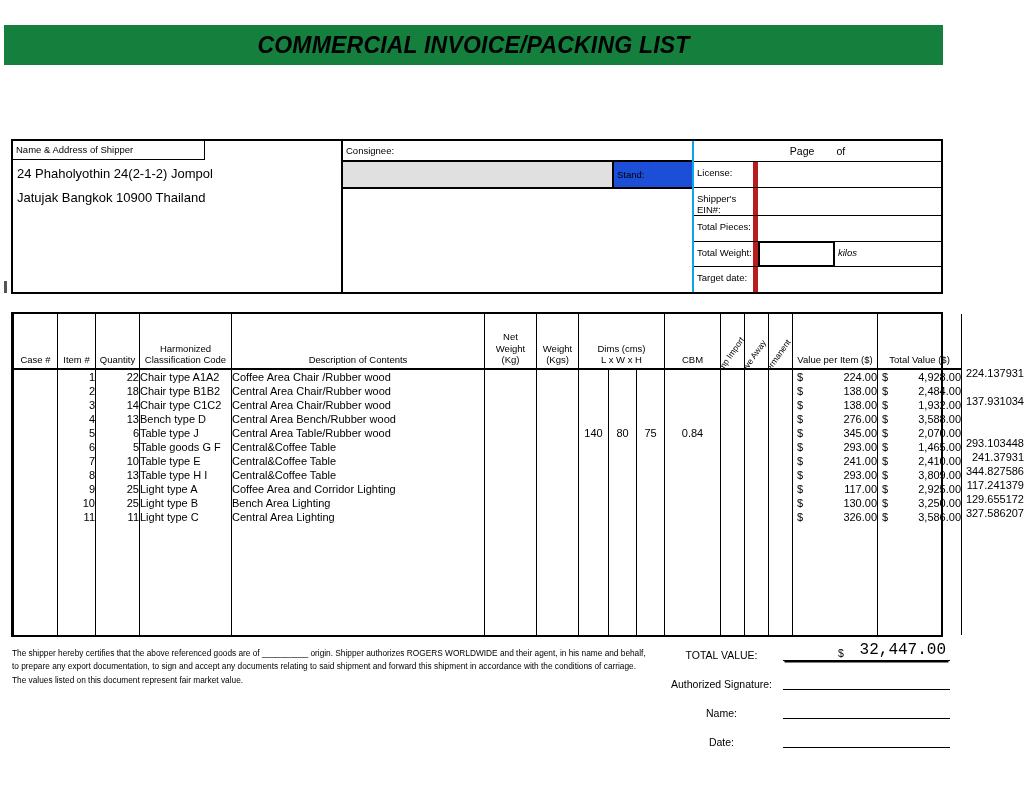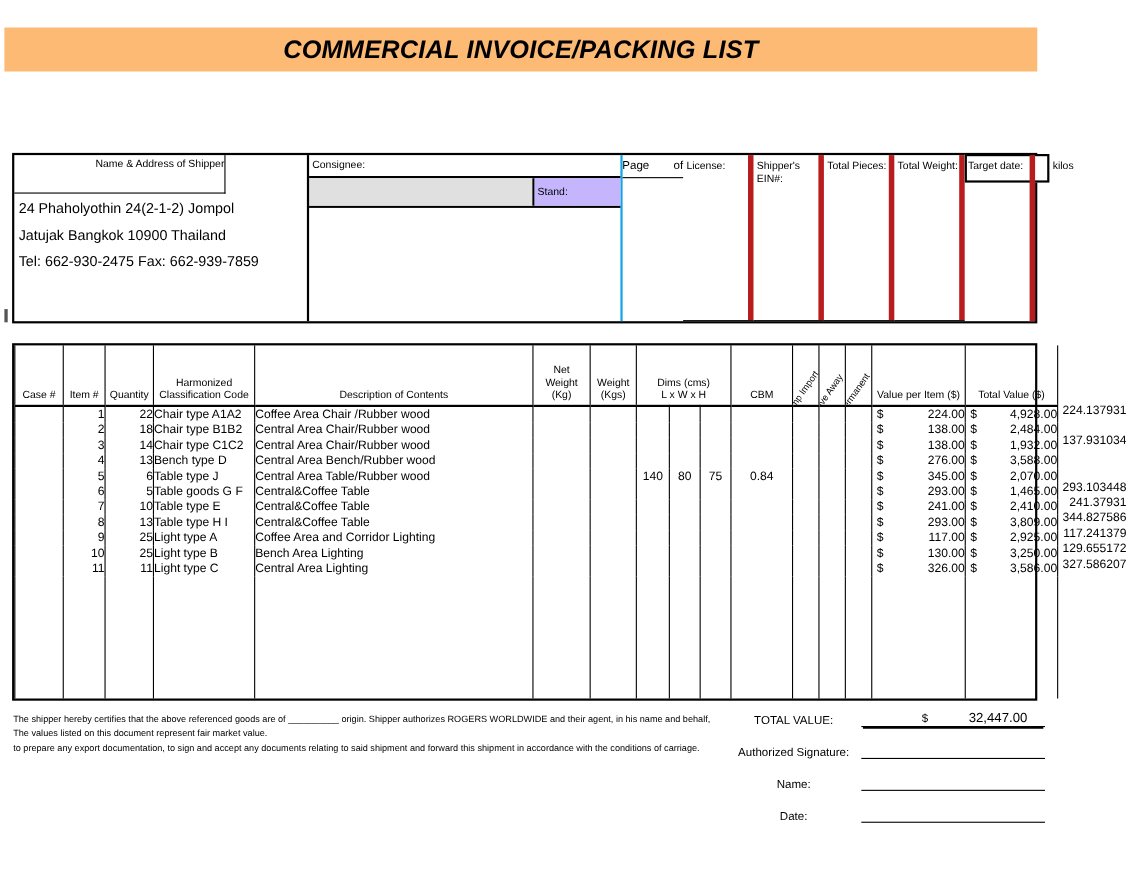--- a/index.html
+++ b/index.html
@@ -16,21 +16,21 @@
     overflow: hidden;
   }
 
   
   #title-banner {
     position: absolute;
     left: 4px;
     top: 25px;
     width: 939px;
     height: 40px;
-    background: #fdba74;
+    background: #15803d;
     display: flex;
     align-items: center;
     justify-content: center;
   }
   #title-banner .title-text {
     font-size: 23px;
     font-weight: bold;
     font-style: italic;
     letter-spacing: 0.2px;
     white-space: nowrap;
@@ -47,28 +47,27 @@
     box-sizing: border-box;
     display: flex;
   }
   .hdr-col-shipper {
     width: 330px;
     box-sizing: border-box;
     border-right: 2px solid #000;
     position: relative;
   }
   .shipper-label-box {
-    height: 35px;
+    height: 19px;
     border-bottom: 1px solid #000;
     border-right: 1px solid #000;
     width: 192px;
     box-sizing: border-box;
     font-size: 9.5px;
     padding: 3px 0 0 3px;
-    text-align: right;
   }
   .shipper-lines {
     padding: 6px 0 0 4px;
   }
   .shipper-name {
     font-size: 16.5px;
     padding-bottom: 9px;
   }
   .shipper-line {
     font-size: 13px;
@@ -96,34 +95,34 @@
     display: flex;
   }
   .consignee-gray-fill {
     flex: 1;
     background: #e0e0e0;
     border-right: 2px solid #000;
     box-sizing: border-box;
   }
   .stand-cell {
     width: 78px;
-    background: #c4b5fd;
+    background: #1d4ed8;
     box-sizing: border-box;
     font-size: 9.5px;
     padding: 7px 0 0 3px;
   }
   .consignee-body {
     flex: 1;
   }
 
   .hdr-col-right {
     flex: 1;
     box-sizing: border-box;
     display: flex;
-    flex-direction: row;
+    flex-direction: column;
   }
   .page-of-row {
     height: 21px;
     border-bottom: 1px solid #000;
     box-sizing: border-box;
     font-size: 10.5px;
     display: flex;
     align-items: center;
     justify-content: center;
     gap: 22px;
@@ -141,20 +140,21 @@
     width: 64px;
     border-right: 5px solid #b91c1c;
     box-sizing: border-box;
     font-size: 9.5px;
     padding: 5px 0 0 3px;
   }
   .right-field-value {
     flex: 1;
     box-sizing: border-box;
     position: relative;
+    font-style: italic;
   }
   .weight-inner-box {
     position: absolute;
     left: 0px;
     top: -1px;
     width: 77px;
     height: 26px;
     border: 2px solid #000;
     box-sizing: border-box;
     background: #fff;
@@ -285,23 +285,24 @@
     border-bottom: 1.5px solid #000;
     height: 15px;
     position: relative;
   }
   .sig-line.double {
     border-bottom: 1.5px solid #000;
     box-shadow: 0 3px 0 -1.5px #000;
   }
   .total-amt {
     position: absolute;
-    right: 16px;
+    right: 4px;
     bottom: 1px;
-    font-size: 12px;
+    font-size: 16px;
+    font-family: Liberation Mono, monospace;
   }
   .total-dollar {
     position: absolute;
     left: 55px;
     bottom: 1px;
     font-size: 10.5px;
   }
 </style>
 </head>
 <body>
@@ -310,21 +311,20 @@
   <span class="title-text">COMMERCIAL INVOICE/PACKING LIST</span>
 </div>
 
 <div id="header-block">
 
   <div class="hdr-col-shipper">
     <div class="shipper-label-box">Name &amp; Address of Shipper</div>
     <div class="shipper-lines">
       <div class="shipper-line">24 Phaholyothin 24(2-1-2) Jompol</div>
       <div class="shipper-line">Jatujak Bangkok 10900 Thailand</div>
-      <div class="shipper-line">Tel: 662-930-2475 Fax: 662-939-7859</div>
     </div>
     <div class="left-edge-tick"></div>
   </div>
 
   <div class="hdr-col-consignee">
     <div class="consignee-label-box">Consignee:</div>
     <div class="consignee-gray-row">
       <div class="consignee-gray-fill"></div>
       <div class="stand-cell">
         <span>Stand:</span>
@@ -659,22 +659,22 @@
     <div class="xrow">293.103448</div>
     <div class="xrow">241.37931</div>
     <div class="xrow">344.827586</div>
     <div class="xrow">117.241379</div>
     <div class="xrow">129.655172</div>
     <div class="xrow">327.586207</div>
   </div>
 
 <div id="certify-text">
   <div>The shipper hereby certifies that the above referenced goods are of __________ origin.  Shipper authorizes ROGERS WORLDWIDE and their agent, in his name and behalf,</div>
+  <div>to prepare any export documentation, to sign and accept any documents relating to said shipment and forward this shipment in accordance with the conditions of carriage.</div>
   <div>The values listed on this document represent fair market value.</div>
-  <div>to prepare any export documentation, to sign and accept any documents relating to said shipment and forward this shipment in accordance with the conditions of carriage.</div>
 </div>
 
 <div id="signature-block">
   <div class="sig-row">
     <div class="sig-label">TOTAL VALUE:</div>
     <div class="sig-line double">
       <span class="total-dollar">$</span>
       <span class="total-amt">32,447.00</span>
     </div>
   </div>

